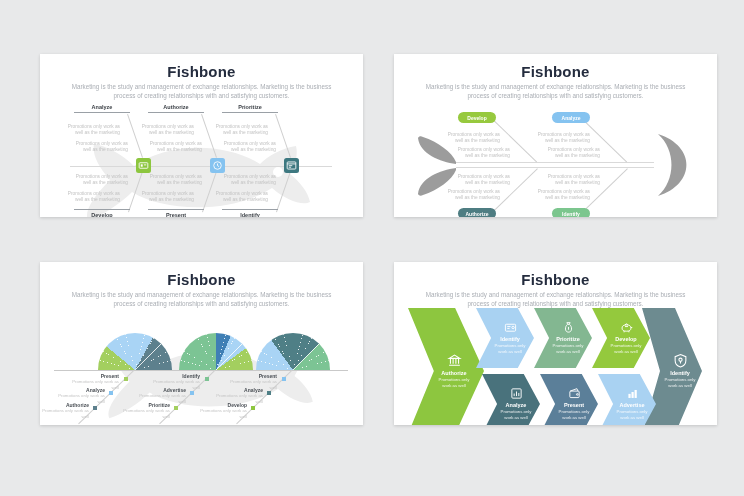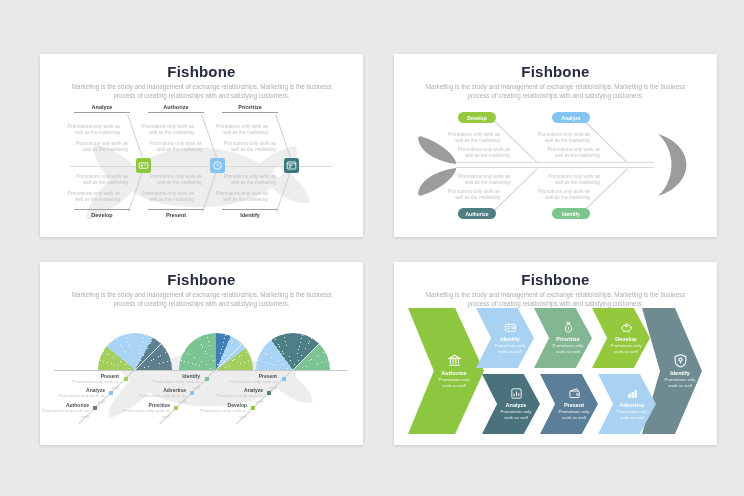--- a/index.html
+++ b/index.html
@@ -2,21 +2,21 @@
 <html><head>
 <meta charset="utf-8">
 <style>
   html,body{margin:0;padding:0;}
   body{
     width:744px;height:496px;background:#e8e9ea;
     font-family:"Liberation Sans","DejaVu Sans",sans-serif;
     position:relative;overflow:hidden;
   }
   .card{
-    position:absolute;width:323px;height:183px;background:#ffffff;
+    position:absolute;width:323px;height:163px;background:#ffffff;
     box-shadow:0 1px 3px rgba(0,0,0,.16);overflow:hidden;
   }
   #card1{left:40px;top:54px;}  #card2{left:394px;top:54px;}
   #card3{left:40px;top:262px;} #card4{left:394px;top:262px;}
 
   .slide-title{
     text-align:center;margin-top:9px;font-size:15px;font-weight:800;
     color:#242c3e;letter-spacing:.2px;position:relative;z-index:3;
   }
   .slide-sub{

